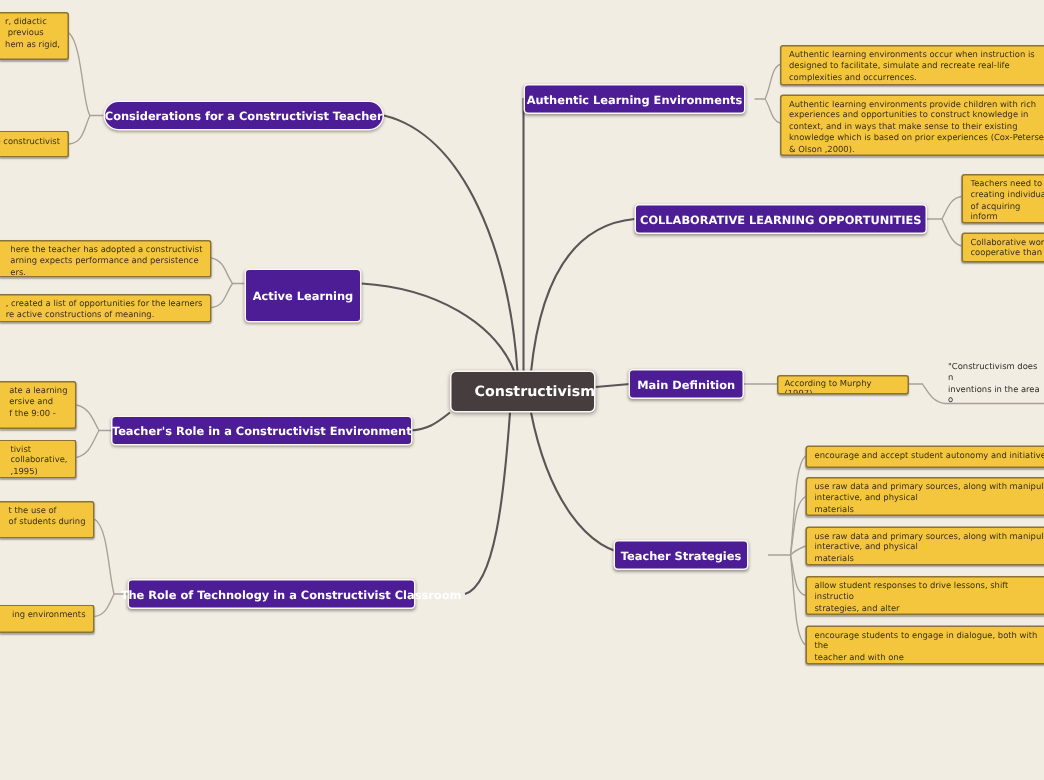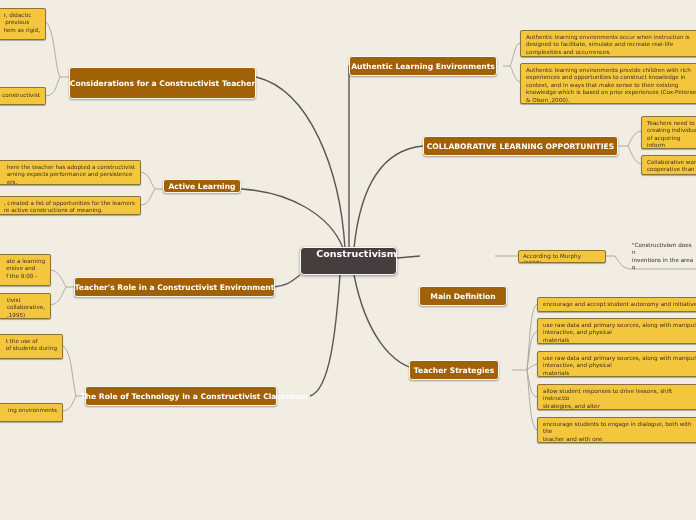--- a/index.html
+++ b/index.html
@@ -4,34 +4,34 @@
 <style>
   html, body { margin:0; padding:0; }
   body {
     width:696px; height:520px; overflow:hidden; position:relative;
     background:#f2ede3;
     font-family:"DejaVu Sans", sans-serif;
   }
   svg.links { position:absolute; left:0; top:0; width:696px; height:520px; }
   .topic {
     position:absolute; box-sizing:border-box;
-    background:#a16207; color:#fff;
+    background:#4c1d95; color:#fff;
     border:1.5px solid #fbf8f4; border-radius:3px;
     box-shadow:0 1px 2px rgba(0,0,0,0.35);
     font-weight:bold; font-size:7.6px;
     display:flex; align-items:center; justify-content:center;
     white-space:nowrap;
   }
   .central {
     position:absolute; box-sizing:border-box;
     background:#463d3f; color:#fff;
     border:1.5px solid #fbf8f4; border-radius:4px;
     box-shadow:0 1px 3px rgba(0,0,0,0.4);
     font-weight:bold; font-size:9.5px;
-    display:flex; align-items:flex-start; justify-content:center;padding-left:16px;
+    display:flex; align-items:center; justify-content:center;padding-left:16px;
   }
   .note {
     position:absolute; box-sizing:border-box;
     background:#f4c63d; color:#3a2f1e;
     border:1px solid #8b7333; border-radius:2px;
     box-shadow:0 1px 1px rgba(0,0,0,0.3);
     font-size:5.6px; line-height:7.4px;
     padding:3px 5px;
     overflow:hidden;
   }
@@ -88,33 +88,33 @@
     <path d="M527,370 C530,367 532,366 537,364"></path>
     <path d="M527,370 C530,385 530,395 537,397"></path>
     <path d="M527,370 C530,400 530,425 537,430"></path>
   </g>
 </svg>
 
 <div class="central" style="left:300px;top:247px;width:97px;height:28px;">
   <span>Constructivism</span>
 </div>
 
-<div class="topic" style="left:69px;top:67px;width:187px;height:32px;">
+<div class="topic" style="left:69px;top:67px;width:187px;height:20px;border-radius:10px;">
   <span>Considerations for a Constructivist Teacher</span>
 </div>
 <div class="note clip-left" style="left: 0px; top: 8px; width: 46px; height: 32px; display: flex; justify-content: flex-end;">
   <span style="white-space: pre; display: block; text-align: left;">r, didactic
  previous
 hem as rigid,</span>
 </div>
 <div class="note clip-left" style="left: 0px; top: 87px; width: 46px; height: 18px; padding-top: 4px; display: flex; justify-content: flex-end;">
   <span style="white-space: pre; display: block; text-align: left;">e constructivist</span>
 </div>
 
-<div class="topic" style="left:163px;top:179px;width:78px;height:14px;">
+<div class="topic" style="left:163px;top:179px;width:78px;height:36px;">
   <span>Active Learning</span>
 </div>
 <div class="note clip-left" style="left: 0px; top: 160px; width: 141px; height: 25px; display: flex; justify-content: flex-end;">
   <span style="white-space: pre; display: block; text-align: left;">here the teacher has adopted a constructivist
 arning expects performance and persistence
 ers.</span>
 </div>
 <div class="note clip-left" style="left: 0px; top: 196px; width: 141px; height: 19px; display: flex; justify-content: flex-end;">
   <span style="white-space: pre; display: block; text-align: left;">, created a list of opportunities for the learners
 re active constructions of meaning.</span>
@@ -168,21 +168,21 @@
   <span>Teachers need to c
 creating individual
 of acquiring inform
 defraud, to take; s</span>
 </div>
 <div class="note right" style="left:641px;top:155px;width:65px;height:20px;">
   <span>Collaborative work
 cooperative than c</span>
 </div>
 
-<div class="topic" style="left:419px;top:246px;width:88px;height:20px;margin-top:40px;">
+<div class="topic" style="left:419px;top:246px;width:77px;height:20px;">
   <span>Main Definition</span>
 </div>
 <div class="note right" style="left:518px;top:250px;width:88px;height:13px;padding:2px 4px;">
   <span>According to Murphy (1997)</span>
 </div>
 <div class="plain" style="left:632px;top:242px;width:64px;height:28px;">"Constructivism does n
 inventions in the area o
 a solid conceptual basi
 inspired teachers had t</div>
 

